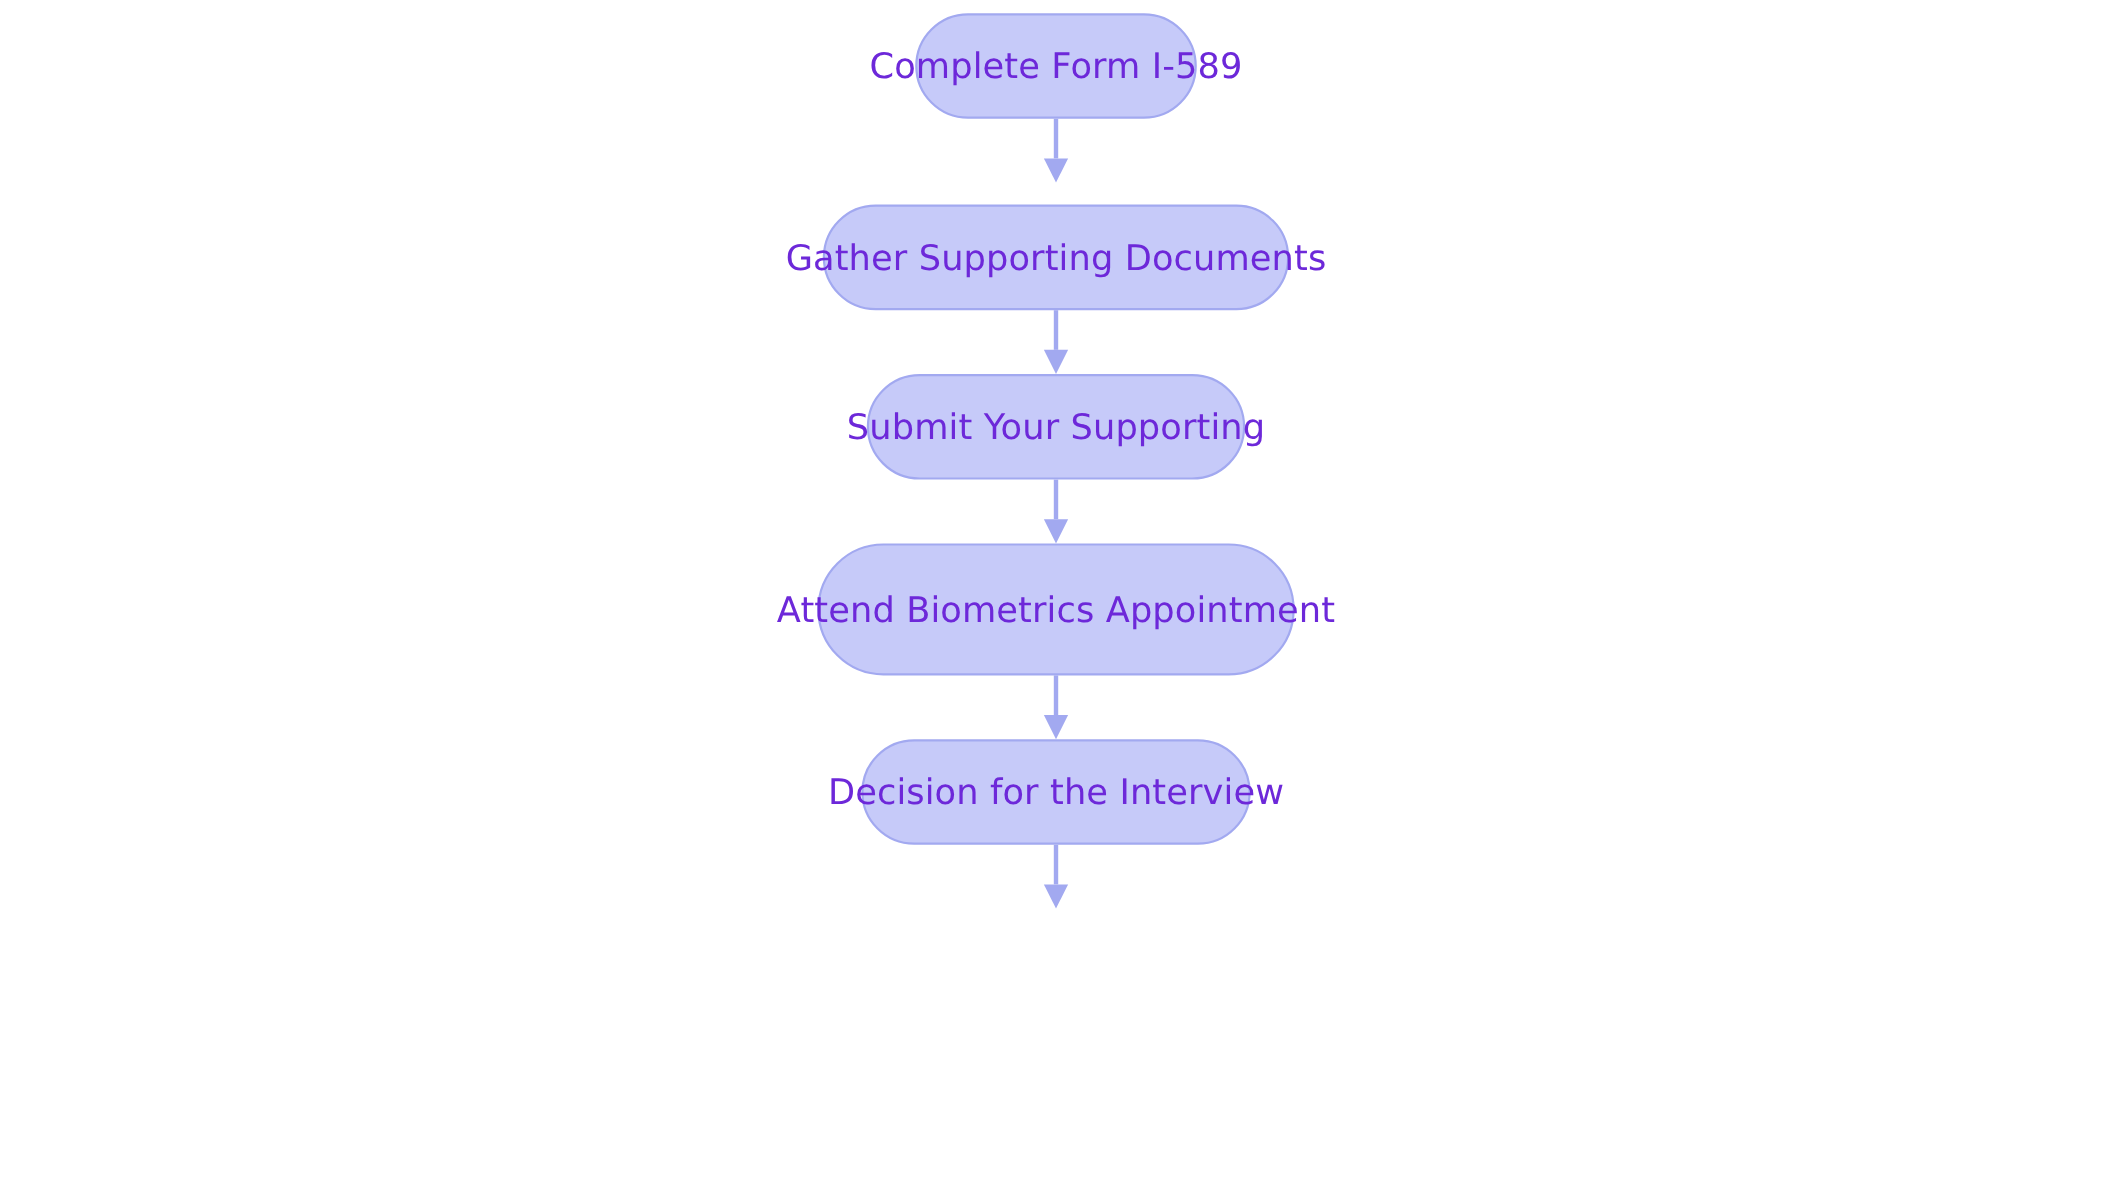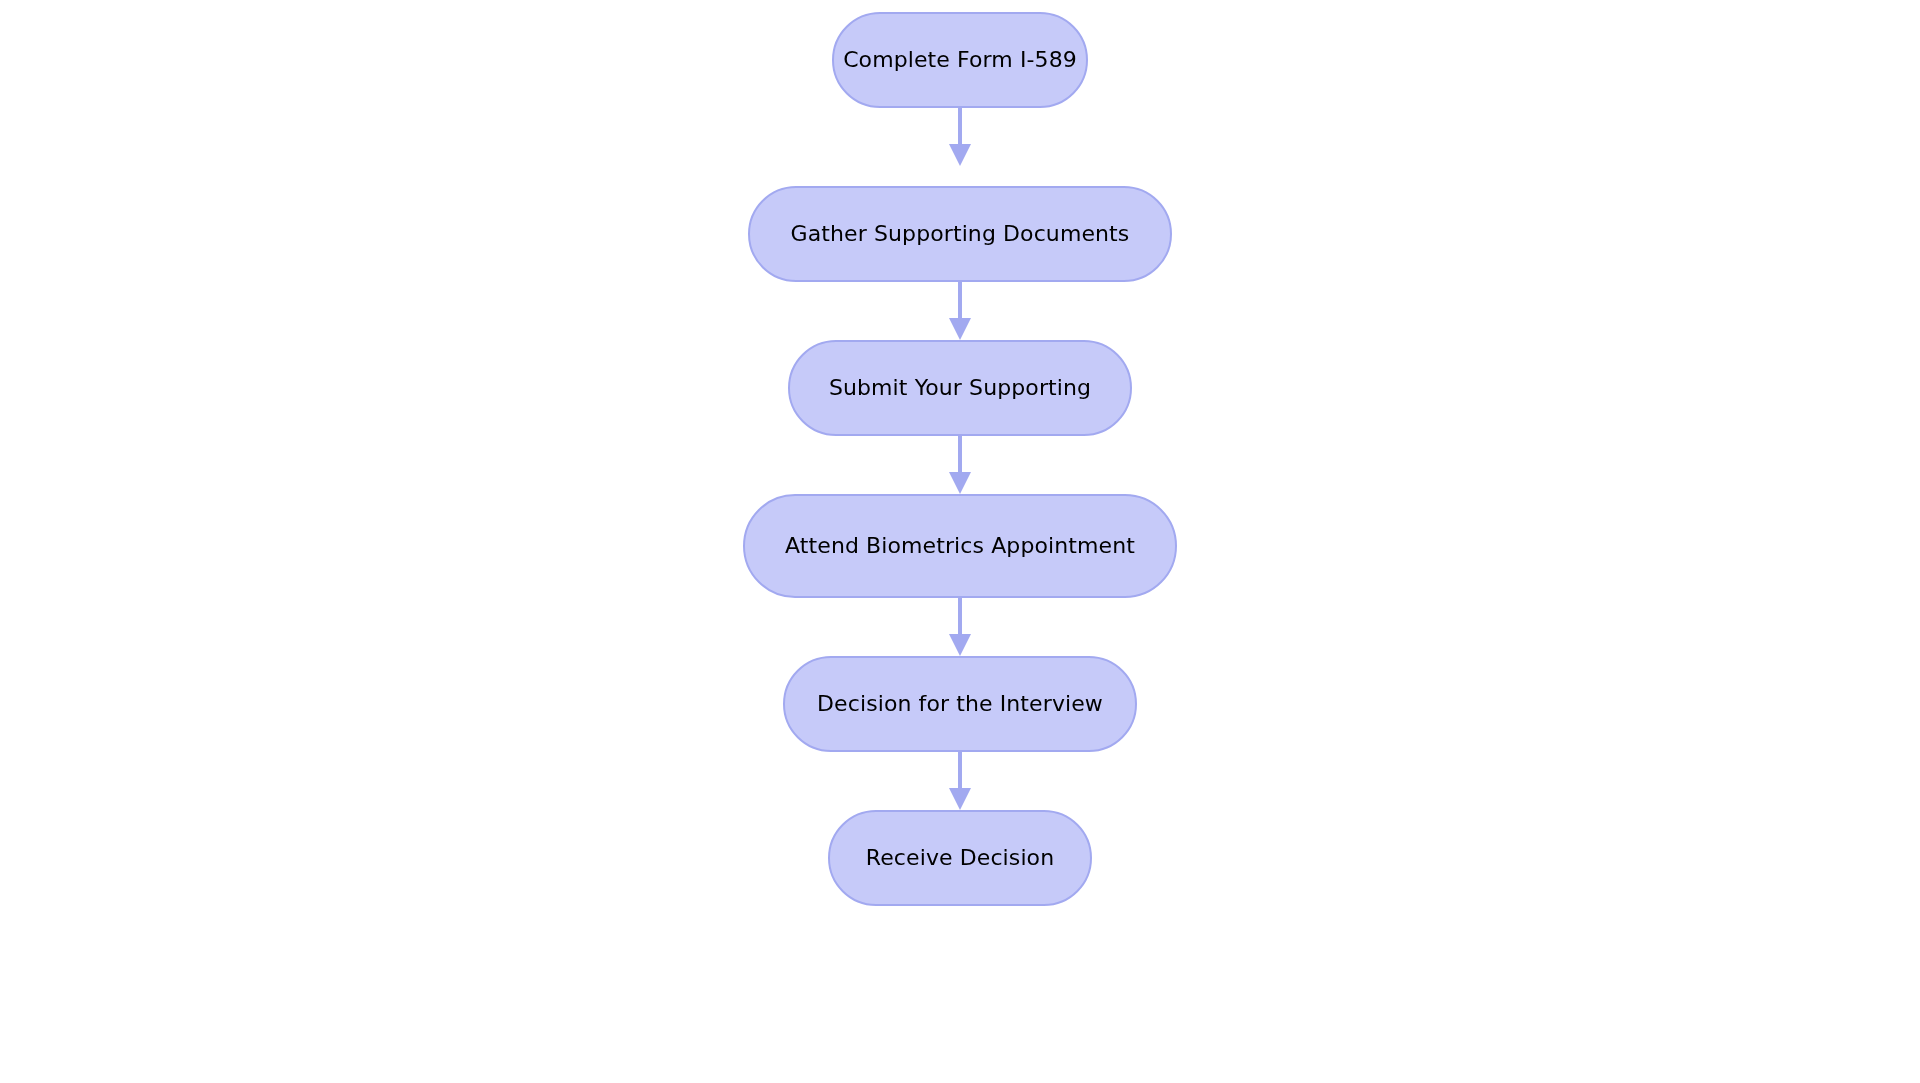--- a/index.html
+++ b/index.html
@@ -34,22 +34,22 @@
   }
 
   .flow-node {
     box-sizing: border-box;
     display: flex;
     align-items: center;
     justify-content: center;
     border-radius: 9999px;
     background: #c6caf9;
     border: 2px solid #a2a9f0;
-    color: #000000;
-    font-size: 22px;
+    color: #6d28d9;
+    font-size: 32px;
     font-weight: 400;
     letter-spacing: 0.1px;
     line-height: 1;
     white-space: nowrap;
     padding: 0 42px;
     user-select: none;
   }
 
   .node-label {
     display: block;
@@ -106,36 +106,33 @@
 
     <div class="flow-node" style="width:344px;height:96px;">
       <span class="node-label">Submit Your Supporting</span>
     </div>
 
     <div class="flow-connector" style="height:58px;">
       <div class="connector-stem"></div>
       <div class="connector-head"></div>
     </div>
 
-    <div class="flow-node" style="width:434px;height:104px;">
+    <div class="flow-node" style="width:434px;height:120px;">
       <span class="node-label">Attend Biometrics Appointment</span>
     </div>
 
     <div class="flow-connector" style="height:58px;">
       <div class="connector-stem"></div>
       <div class="connector-head"></div>
     </div>
 
     <div class="flow-node" style="width:354px;height:96px;">
       <span class="node-label">Decision for the Interview</span>
     </div>
 
     <div class="flow-connector" style="height:58px;">
       <div class="connector-stem"></div>
       <div class="connector-head"></div>
     </div>
 
-    <div class="flow-node" style="width:264px;height:96px;">
-      <span class="node-label">Receive Decision</span>
-    </div>
 
   </div>
 </div>
 
 </body></html>

